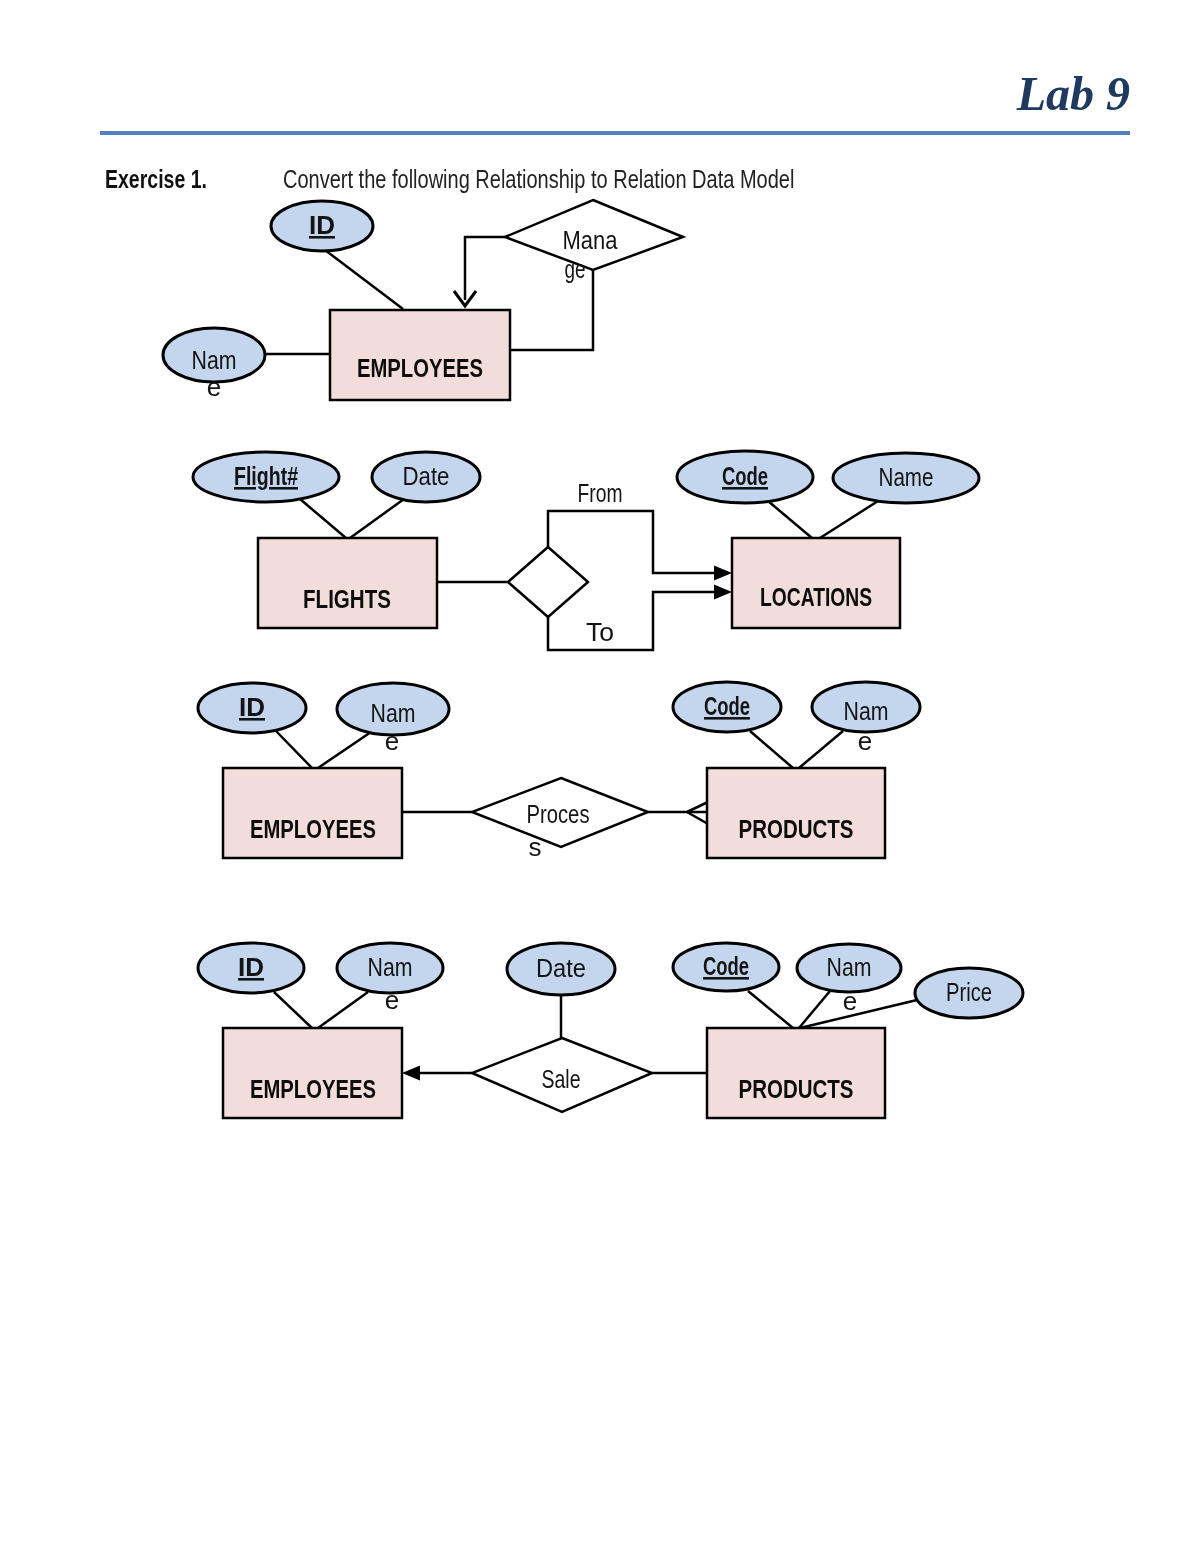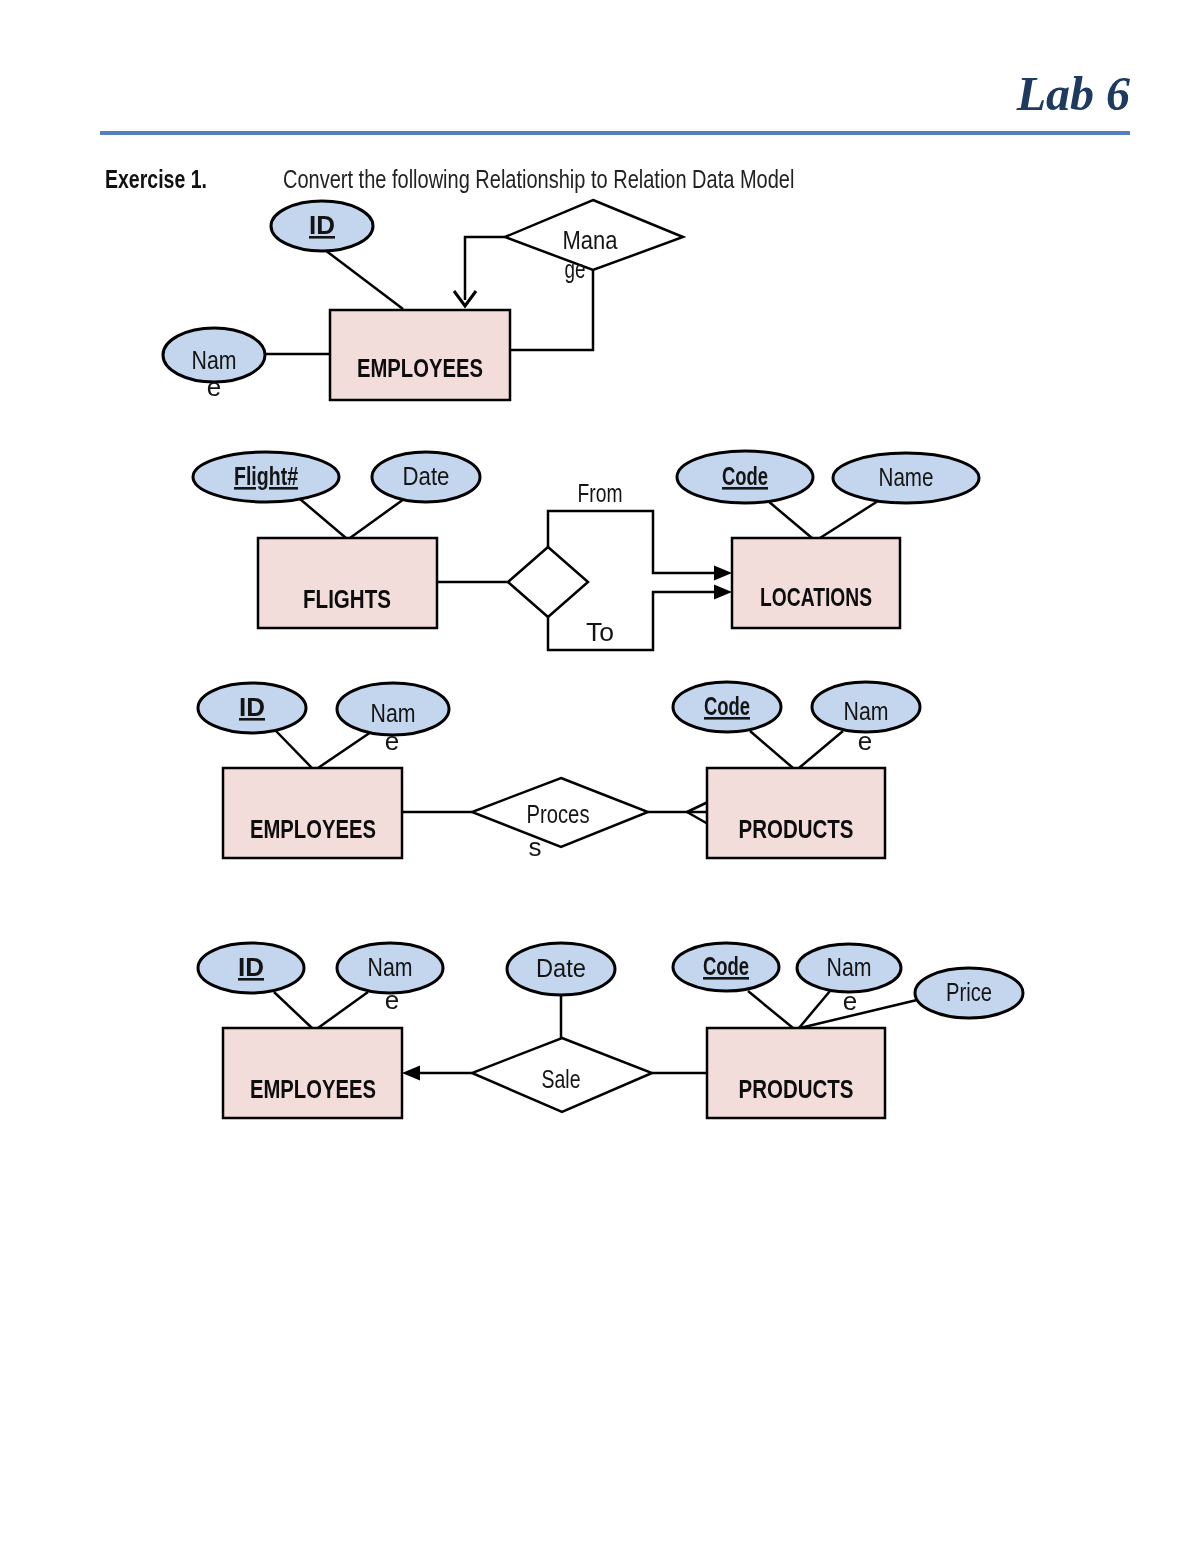--- a/index.html
+++ b/index.html
@@ -29,21 +29,21 @@
   .attr{font:26px "Liberation Sans",sans-serif;}
   .key{font-weight:bold;text-decoration:underline;}
   .ent{font:bold 26px "Liberation Sans",sans-serif;fill:#0d0d0d;}
   .rel{font:26px "Liberation Sans",sans-serif;}
 </style>
 </head>
 <body>
 
 <div id="page">
 
-  <div class="doc-title">Lab 6</div>
+  <div class="doc-title">Lab 9</div>
   <div class="title-rule"></div>
   <div class="ex-label">Exercise 1.</div>
   <div class="ex-text">Convert the following Relationship to Relation Data Model</div>
 
   <svg width="1200" height="1553" viewBox="0 0 1200 1553">
 
     <g>
       <line class="conn" x1="325" y1="250" x2="403" y2="309"></line>
       <line class="conn" x1="266" y1="354" x2="330" y2="354"></line>
       <path class="conn" d="M505,237 H465 V300"></path>

